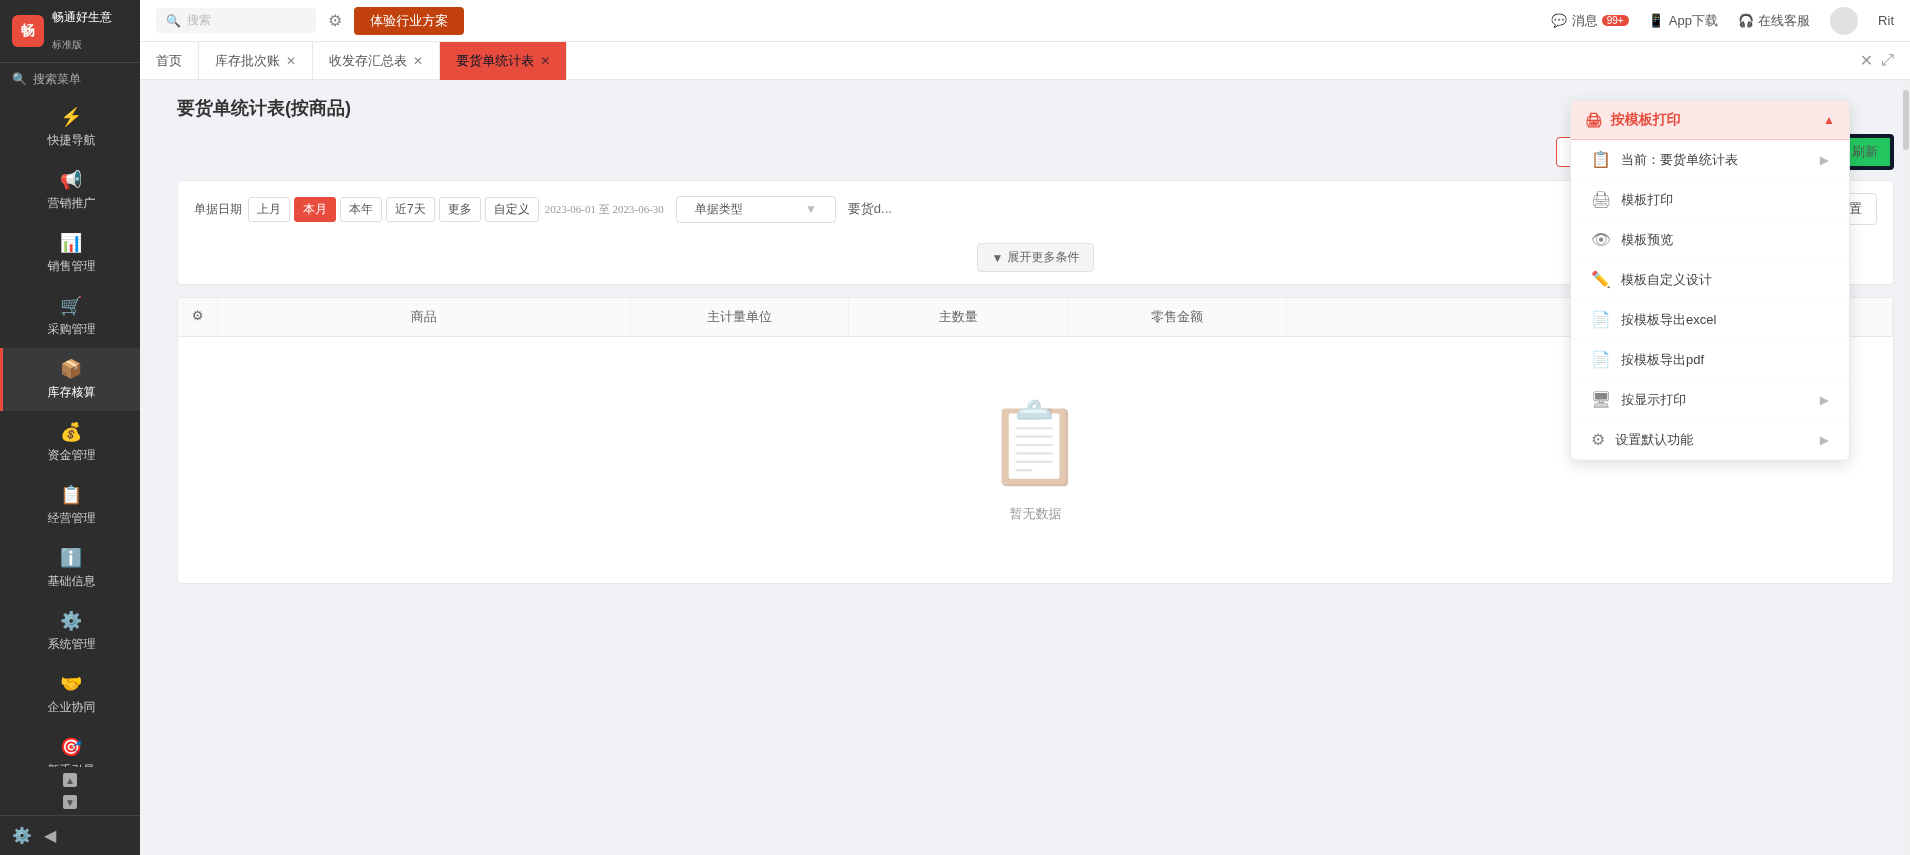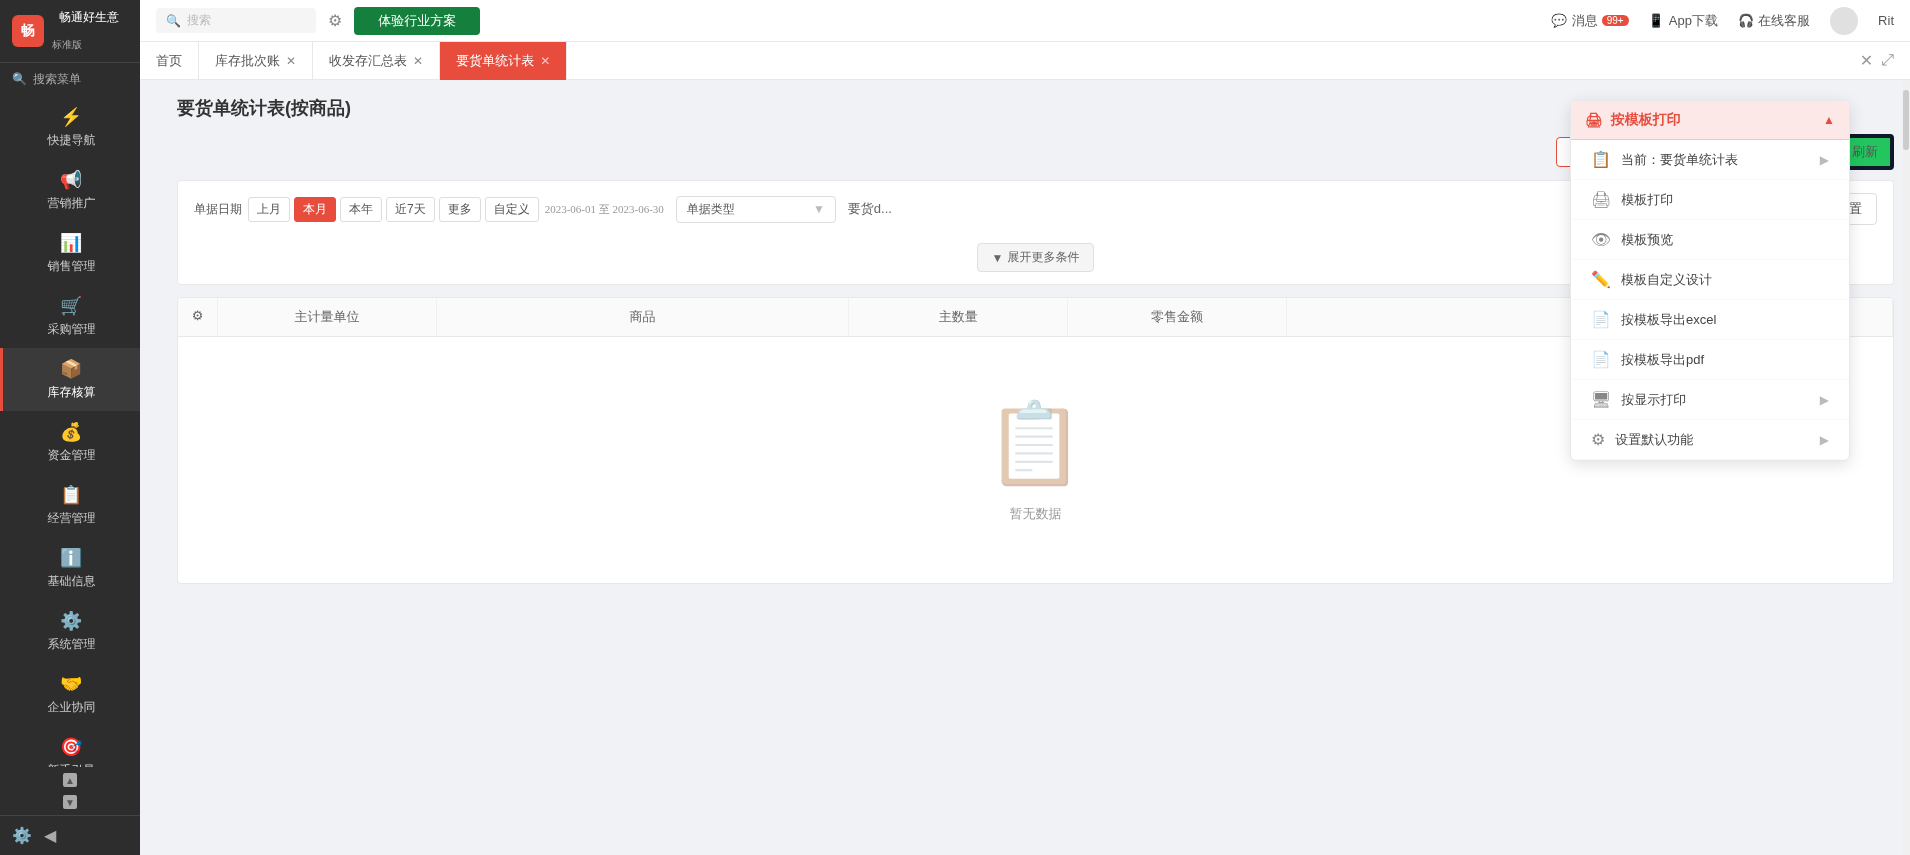--- a/index.html
+++ b/index.html
@@ -27,21 +27,21 @@
       height: 32px;
       background: #e74c3c;
       border-radius: 6px;
       display: flex;
       align-items: center;
       justify-content: center;
       color: white;
       font-weight: bold;
       font-size: 14px;
     }
-    .sidebar-logo-text { font-size: 12px; color: #fff; line-height: 1.3; margin-left: 7px; }
+    .sidebar-logo-text { font-size: 12px; color: #fff; line-height: 1.3; }
     .sidebar-logo-sub { font-size: 10px; color: #aaa; margin-top: 12px; }
     .sidebar-search {
       display: flex;
       align-items: center;
       padding: 8px 12px;
       gap: 6px;
       color: #aaa;
       font-size: 12px;
       cursor: pointer;
     }
@@ -107,24 +107,24 @@
       background: #f5f5f5;
       border-radius: 4px;
       padding: 4px 10px;
       gap: 6px;
       color: #aaa;
       font-size: 12px;
       width: 160px;
     }
     .topbar-gear { color: #888; cursor: pointer; font-size: 16px; }
     .topbar-industry {
-      background: #15803d;
+      background: #c2410c;
       color: #fff;
       border: none;
-      padding: 5px 24px;
+      padding: 5px 16px;
       border-radius: 4px;
       cursor: pointer;
       font-size: 13px;
     }
     .topbar-right {
       margin-left: auto;
       display: flex;
       align-items: center;
       gap: 20px;
       color: #555;
@@ -170,21 +170,21 @@
       border-right: 1px solid #e8e8e8;
       cursor: pointer;
       font-size: 13px;
       color: #555;
       gap: 6px;
       position: relative;
     }
     .tab:first-child { padding-left: 0; }
     .tab.active {
       background: #e74c3c;
-      color: #ffffff;
+      color: #0f172a;
     }
     .tab-close {
       font-size: 12px;
       cursor: pointer;
       opacity: 0.7;
     }
     .tabbar-window-controls {
       margin-left: auto;
       display: flex;
       gap: 8px;
@@ -250,21 +250,21 @@
       color: #555;
     }
     .date-btn.active { background: #e74c3c; color: #fff; border-color: #e74c3c; }
     .date-range { font-size: 11px; color: #999; font-family: Liberation Serif, serif; }
 
     .order-type-select {
       display: flex;
       align-items: center;
       border: 1px solid #ddd;
       border-radius: 4px;
-      padding: 4px 10px;
+      padding: 4px 18px;
       background: #fff;
       font-size: 12px;
       color: #555;
       gap: 4px;
       cursor: pointer;
       min-width: 160px;
     }
 
     
     .table-container {
@@ -603,22 +603,22 @@
         <div class="filter-expand-btn">
           <span>▼</span>
           <span>展开更多条件</span>
         </div>
       </div>
     </div>
 
     <div class="table-container">
       <div class="col-header">
         <div class="col-cell col-settings">⚙</div>
+        <div class="col-cell col-product">商品</div>
         <div class="col-cell col-unit">主计量单位</div>
-        <div class="col-cell col-product">商品</div>
         <div class="col-cell col-qty">主数量</div>
         <div class="col-cell col-amount">零售金额</div>
         <div class="col-cell col-rest"></div>
       </div>
       <div class="empty-state">
         <div style="font-size:80px;opacity:0.4;">📋</div>
         <span>暂无数据</span>
       </div>
     </div>
 

